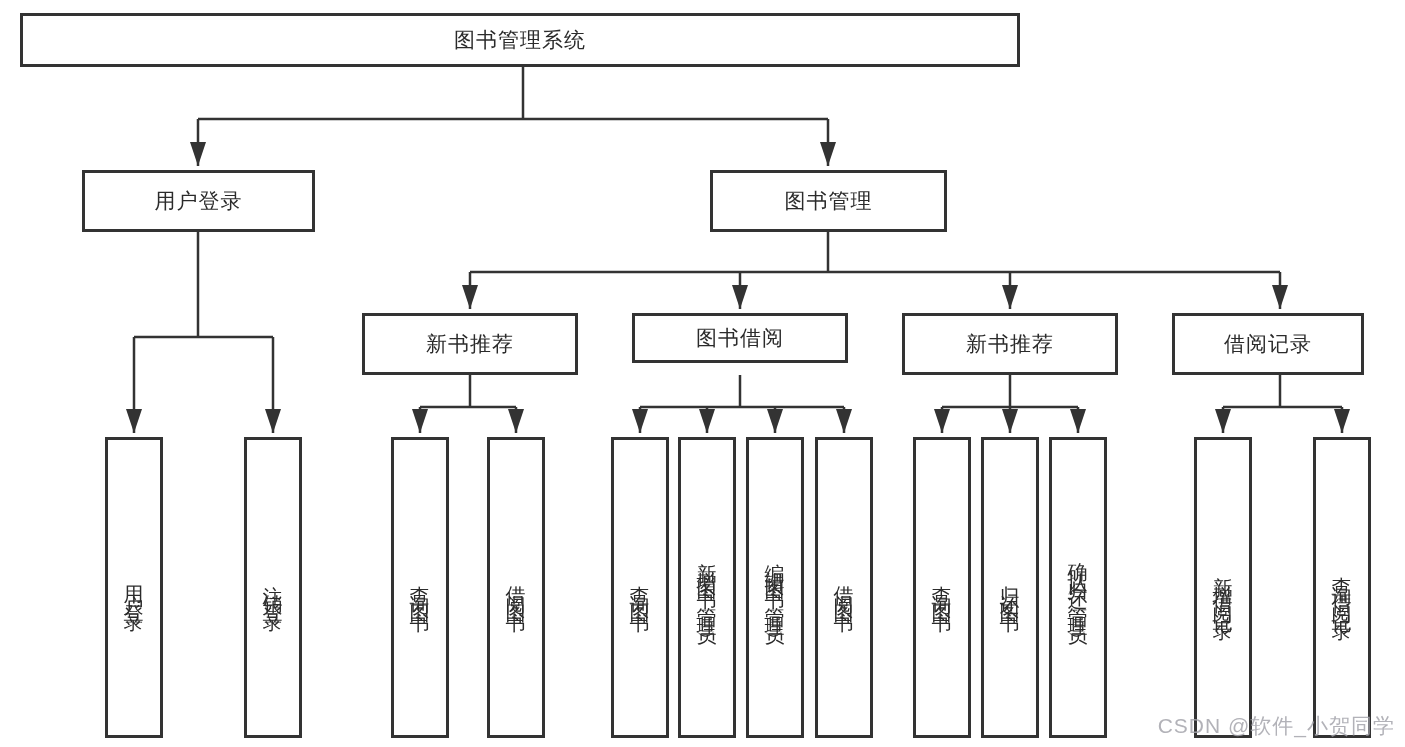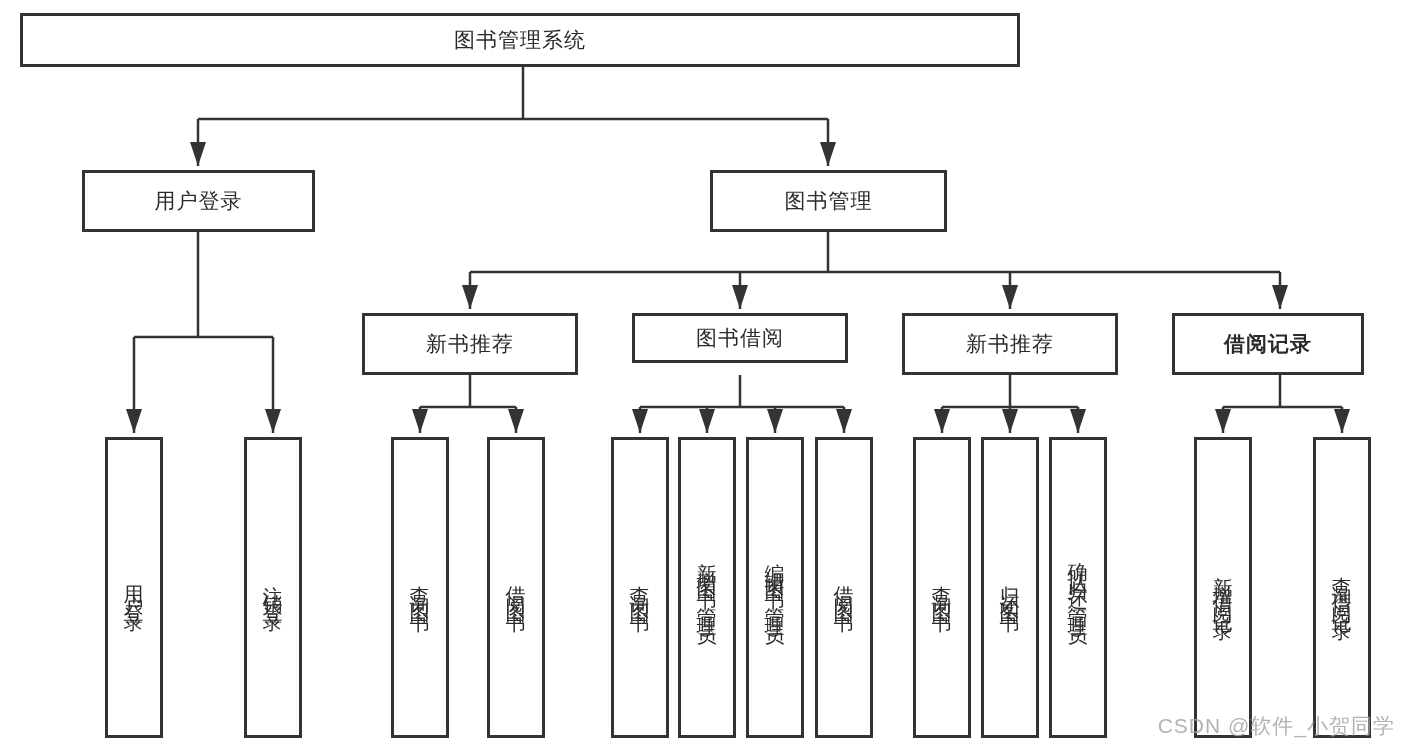--- a/index.html
+++ b/index.html
@@ -135,21 +135,21 @@
 
   <div class="box h" style="left:710px; top:170px; width:237px; height:62px;">
     <span>图书管理</span>
   </div>
   <div class="box h" style="left:632px; top:313px; width:216px; height:50px;">
     <span>图书借阅</span>
   </div>
   <div class="box h" style="left:902px; top:313px; width:216px; height:62px;">
     <span>新书推荐</span>
   </div>
-  <div class="box h" style="left:1172px; top:313px; width:192px; height:62px;font-weight:bold;">
+  <div class="box h" style="left:1172px; top:313px; width:192px; height:62px;">
     <span>借阅记录</span>
   </div>
 
   <div class="box v" style="left:105px; top:437px; width:58px; height:301px;">
     <span>用户登录</span>
   </div>
   <div class="box v" style="left:244px; top:437px; width:58px; height:301px;">
     <span>注销登录</span>
   </div>
 

